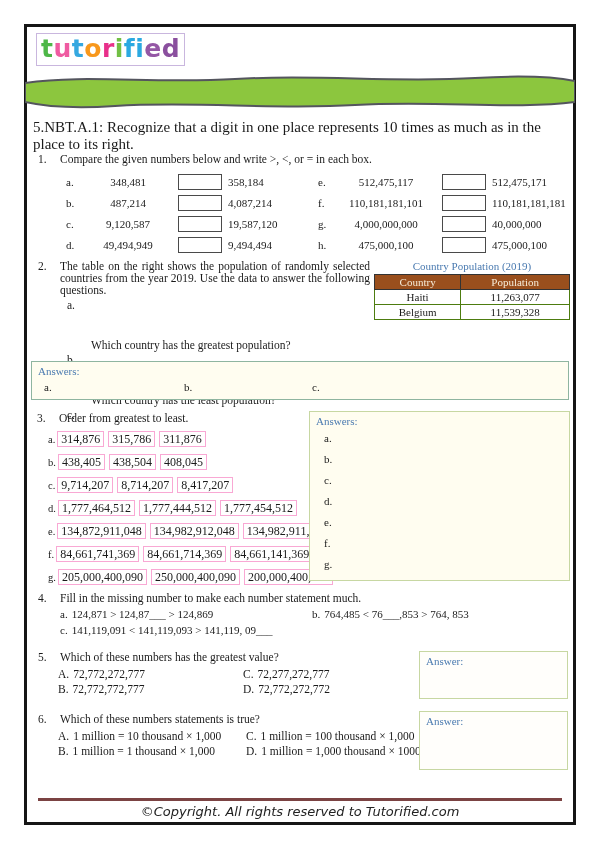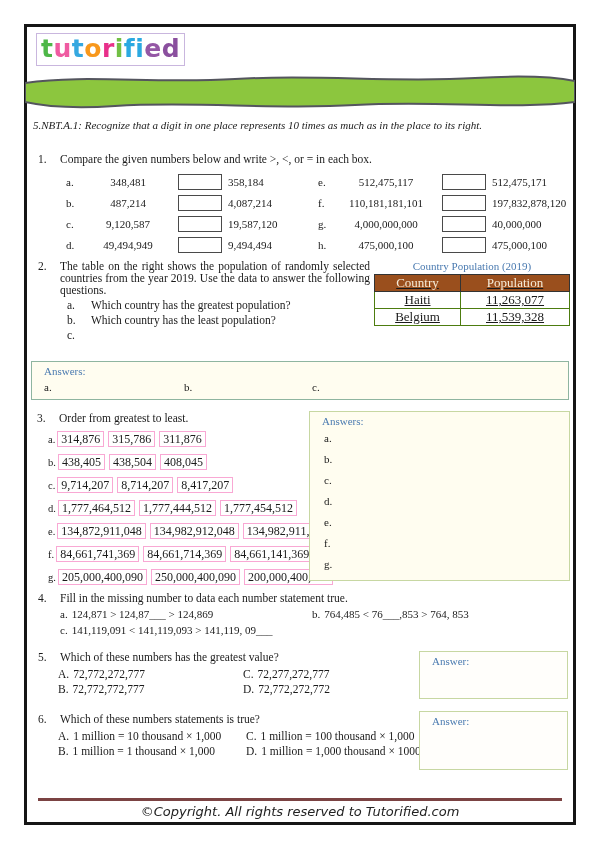--- a/index.html
+++ b/index.html
@@ -13,21 +13,21 @@
   
   .logo { position:absolute; left:36px; top:33px; padding:0 4px 2px 4px; border:1px solid #c9b6de;
           font-family:"DejaVu Sans", sans-serif; font-weight:bold; font-size:25px; letter-spacing:0.5px; background:#fff; }
 
   
   .banner { position:absolute; left:25px; top:69px; width:550px; height:46px; }
   .banner svg { position:absolute; left:0; top:0; width:100%; height:100%; }
   .banner-title { position:absolute; left:0; right:0; top:10px; text-align:center;
                   font-family:"DejaVu Sans", sans-serif; font-size:21px; color:#ffffff; }
 
-  .standard { position:absolute; left:33px; top:119px; width:532px; font-size:11px;font-style:italic; }
+  .standard { position:absolute; left:33px; top:119px; width:532px; font-size:15px; }
 
   .q-head { display:flex; font-size:11.5px; }
   .q-num { width:22px; flex:none; }
   .q-prompt { flex:1; }
 
   
   #q1 { position:absolute; left:38px; top:153px; width:532px; }
   .q1-grid { display:flex; margin:6px 0 0 28px; }
   .q1-col.c1 { width:252px; flex:none; }
   .cmp-row { display:flex; align-items:center; height:21px; font-size:11px; }
@@ -36,30 +36,30 @@
   .c2 .cmp-n1 { width:100px; }
   .cmp-box { width:42px; height:14px; border:1px solid #4a4a4a; margin:0 6px; background:#fff; flex:none; }
 
   
   #q2 { position:absolute; left:38px; top:260px; width:532px; display:flex; }
   .q2-left { width:332px; flex:none; }
   .q2-prompt-row { display:flex; font-size:11.5px; }
   .q2-prompt { flex:1; text-align:justify; }
   .subq { display:flex; margin-top:3px; font-size:11.5px; }
   .subq-lbl { width:24px; margin-left:29px; flex:none; }
-  .subq-text { flex:1; text-align:justify; }
+  .subq-text { flex:1; text-align:justify;margin-top:40px; }
   .q2-tablewrap { width:196px; margin-left:4px; }
   .tbl-title { text-align:center; color:#4a7ab0; font-size:11px; margin-bottom:2px; }
-  table.pop { width:100%; border-collapse:collapse; font-size:13px;text-decoration:underline; }
+  table.pop { width:100%; border-collapse:collapse; font-size:11px; }
   table.pop th { background:#9a4f1d; color:#f6ecd9; font-weight:normal; border:1px solid #333; padding:0 2px; height:14px; }
   table.pop td { border:1px solid #4d7c0f; text-align:center; padding:0 2px; height:14px; }
 
   
   .ansbox { position:absolute; background:#fffdf0; font-size:11px; }
-  .ans-label { color:#4a7ab0; margin:3px 0 0 12px;font-family:Liberation Serif, serif; }
+  .ans-label { color:#4a7ab0; margin:3px 0 0 6px;font-family:Liberation Serif, serif; }
   #answers2 { left:31px; top:361px; width:536px; height:37px; border:1px solid #8fb5a0; }
   .a2-slot { position:absolute; top:19px; }
   .a2-a { left:12px; } .a2-b { left:152px; } .a2-c { left:280px; }
 
   
   #q3 { position:absolute; left:37px; top:412px; width:270px; }
   .ord-rows { margin:7px 0 0 11px; }
   .ord-row { display:flex; align-items:center; margin-bottom:7px; white-space:nowrap; }
   .ord-lbl { font-size:10.5px; margin-right:2px; flex:none; }
   .num-box { border:1px solid #f9a8d4; font-size:12px; line-height:14px; padding:0 3px; margin-right:4px; background:#fff; flex:none; }
@@ -146,21 +146,21 @@
       <div class="cmp-row">
         <span class="cmp-lbl">e.</span>
         <span class="cmp-n1">512,475,117</span>
         <span class="cmp-box"></span>
         <span class="cmp-n2">512,475,171</span>
       </div>
       <div class="cmp-row">
         <span class="cmp-lbl">f.</span>
         <span class="cmp-n1">110,181,181,101</span>
         <span class="cmp-box"></span>
-        <span class="cmp-n2">197,832,878,120</span>
+        <span class="cmp-n2">110,181,181,181</span>
       </div>
       <div class="cmp-row">
         <span class="cmp-lbl">g.</span>
         <span class="cmp-n1">4,000,000,000</span>
         <span class="cmp-box"></span>
         <span class="cmp-n2">40,000,000</span>
       </div>
       <div class="cmp-row">
         <span class="cmp-lbl">h.</span>
         <span class="cmp-n1">475,000,100</span>
@@ -279,21 +279,21 @@
   <div class="a3-slot">c.</div>
   <div class="a3-slot">d.</div>
   <div class="a3-slot">e.</div>
   <div class="a3-slot">f.</div>
   <div class="a3-slot">g.</div>
 </div>
 
 <div id="q4">
   <div class="q-head">
     <span class="q-num">4.</span>
-    <span class="q-prompt">Fill in the missing number to data each number statement true.</span>
+    <span class="q-prompt">Fill in the missing number to make each number statement much.</span>
   </div>
   <div class="q4-items">
     <div class="q4-row1">
       <div class="q4-item q4-item-a">
         <span class="q4-lbl">a.</span>
         <span>124,871 &gt; 124,87___ &gt; 124,869</span>
       </div>
       <div class="q4-item">
         <span class="q4-lbl">b.</span>
         <span>764,485 &lt; 76___,853 &gt; 764, 853</span>

